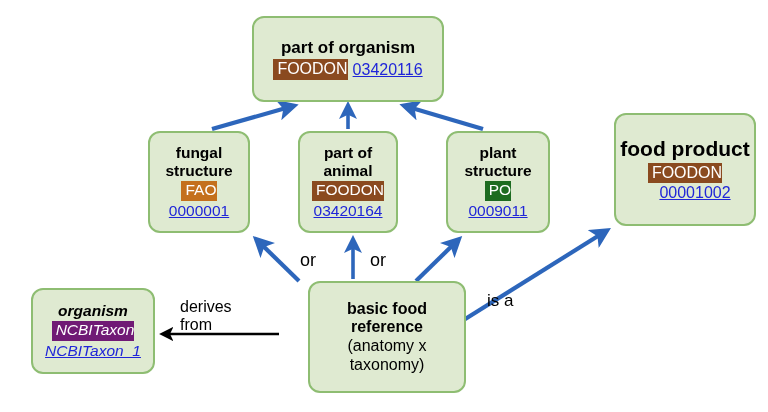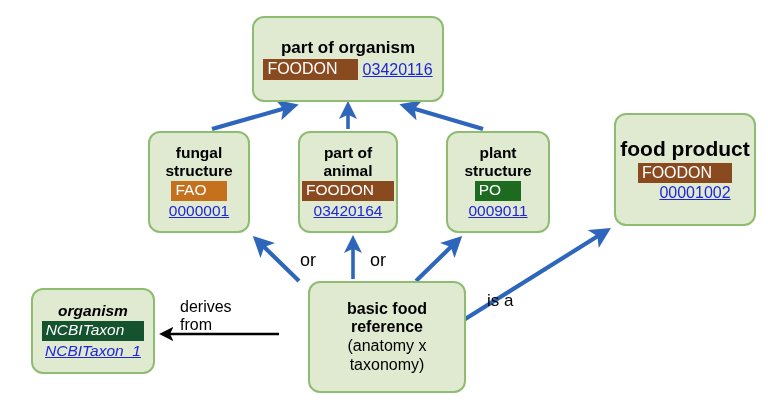--- a/index.html
+++ b/index.html
@@ -50,29 +50,29 @@
     justify-content: center;
     gap: 5px;
     margin-top: 2px;
   }
   .idline.stacked {
     flex-direction: column;
     gap: 1px;
   }
   .badge {
     color: #ffffff;
-    padding: 0px 20px 1px 4px;
+    padding: 0px 0 1px 4px;
     line-height: 1.22;
     display: inline-block;
     white-space: nowrap;
   }
   .badge.foodon { background: #8a4a1f; }
   .badge.fao    { background: #c4701d; }
   .badge.po     { background: #1d6b20; }
-  .badge.ncbi   { background: #14532d; }
+  .badge.ncbi   { background: #701a75; }
   .idlink {
     color: #2026d8;
     text-decoration: underline;
     white-space: nowrap;
   }
   .subtitle {
     font-weight: normal;
     line-height: 1.2;
   }
   .edge-label {

